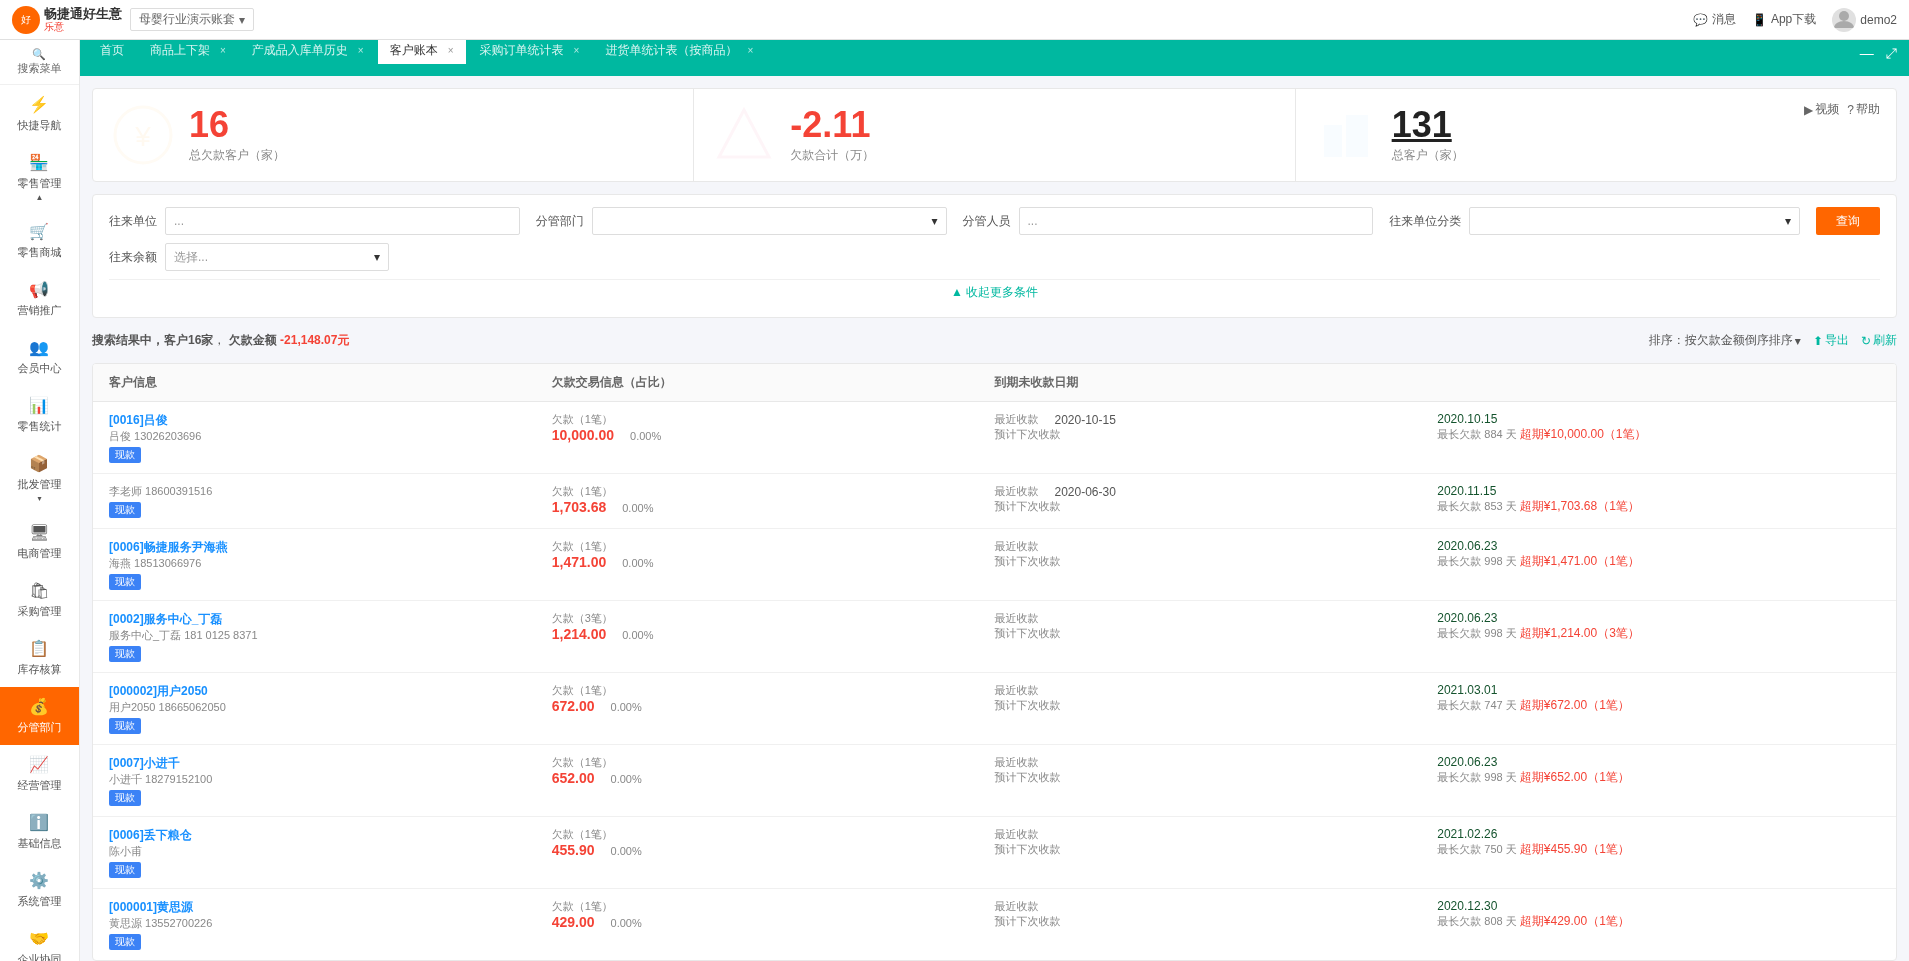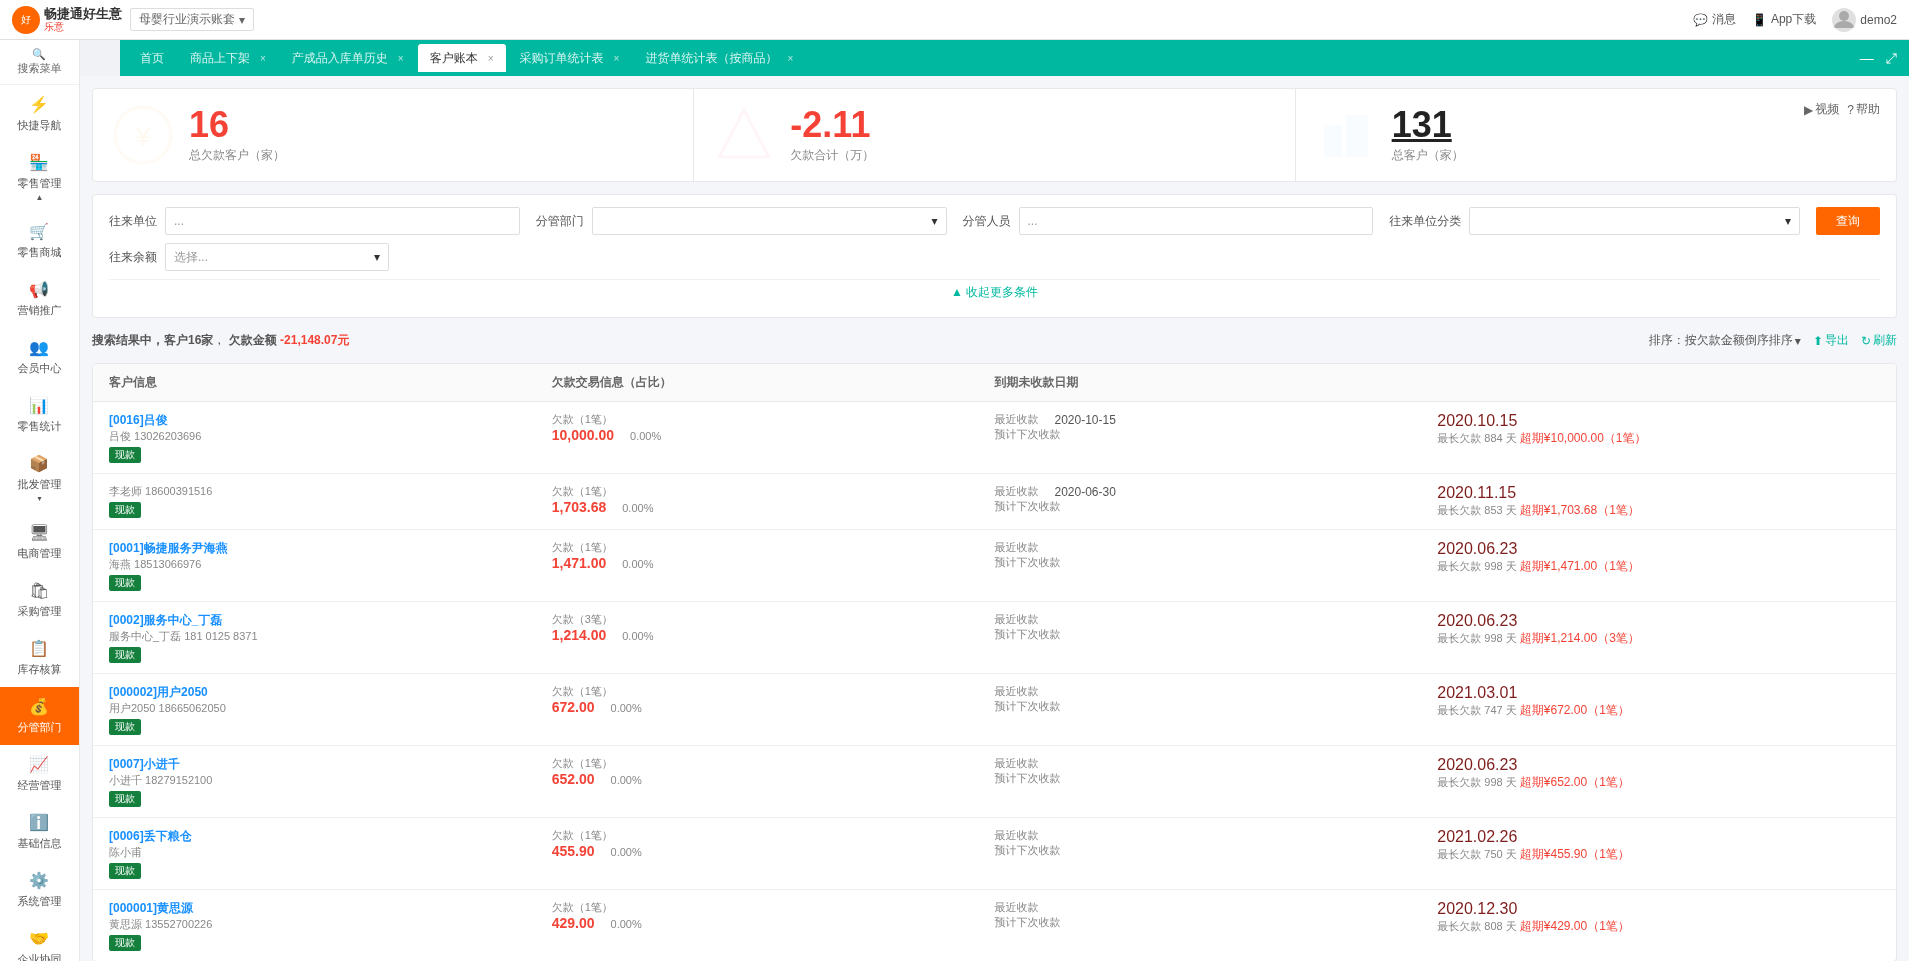--- a/index.html
+++ b/index.html
@@ -28,22 +28,22 @@
     .sidebar-item.active { background: #ff6600; color: #fff; }
     .sidebar-item-icon { font-size: 16px; margin-bottom: 2px; }
     .sidebar-item.has-arrow { display: flex; flex-direction: column; align-items: center; }
     .arrow-down { font-size: 8px; }
 
     
     .main-content { flex: 1; display: flex; flex-direction: column; overflow: hidden; }
 
     
     .tab-bar {
-      display: flex; align-items: center; background: #00b8a0; height: 36px;
-      padding: 12px 8px; overflow-x: auto; flex-shrink: 0; margin-left: 40px;
+      display: flex; align-items: flex-end; background: #00b8a0; height: 36px;
+      padding: 12px 8px; overflow-x: auto; flex-shrink: 0;
     }
     .tab-item {
       display: flex; align-items: center; gap: 6px;
       padding: 0 12px; height: 28px; cursor: pointer;
       border-radius: 3px; font-size: 12px; color: rgba(255,255,255,0.85);
       white-space: nowrap; margin-right: 2px;
     }
     .tab-item.active { background: #fff; color: #333; border-radius: 3px 3px 0 0; }
     .tab-item .tab-close { font-size: 10px; color: rgba(255,255,255,0.7); margin-left: 4px; }
     .tab-item.active .tab-close { color: #999; }
@@ -89,29 +89,29 @@
     .result-actions .action-btn { display: flex; align-items: center; gap: 2px; cursor: pointer; color: #00b8a0; }
 
     
     .data-table { background: #fff; border-radius: 4px; border: 1px solid #e8e8e8; overflow: hidden; }
     .table-header { display: grid; grid-template-columns: 2fr 2fr 2fr 2fr; background: #fafafa; border-bottom: 1px solid #e8e8e8; padding: 10px 16px; }
     .th { font-size: 12px; color: #666; font-weight: bold; }
     .table-row { display: grid; grid-template-columns: 2fr 2fr 2fr 2fr; padding: 10px 16px; border-bottom: 1px solid #f0f0f0; align-items: start; }
     .table-row:last-child { border-bottom: none; }
     .customer-name { color: #1890ff; cursor: pointer; font-size: 12px; font-weight: bold; }
     .customer-phone { color: #888; font-size: 11px; }
-    .customer-tag { display: inline-block; background: #15803d; color: #fff; font-size: 10px; padding: 1px 6px; border-radius: 2px; margin-top: 3px; }
+    .customer-tag { display: inline-block; background: #3b82f6; color: #fff; font-size: 10px; padding: 1px 6px; border-radius: 2px; margin-top: 3px; }
     .debt-amount { color: #f44336; font-size: 14px; font-weight: bold; cursor: pointer; }
     .debt-note { color: #888; font-size: 11px; }
     .debt-percent { color: #888; font-size: 11px; margin-top: 2px; }
     .recovery-date { color: #555; font-size: 12px; }
     .recovery-label { color: #888; font-size: 11px; }
     .overdue-day { color: #888; font-size: 11px; }
     .overdue-amount { color: #f44336; font-size: 12px; cursor: pointer; }
-    .overdue-date-text { font-size: 16px; color: #7f1d1d; }
+    .overdue-date-text { font-size: 12px; color: #14532d; }
   </style>
 </head>
 <body>
 
 <div class="top-bar">
   <div class="top-bar-left">
     <div class="logo-area">
       <div class="logo-icon">好</div>
       <div style="display:flex;flex-direction:column;line-height:1.2;">
         <span class="app-name">畅捷通好生意</span>
@@ -425,21 +425,21 @@
     </div>
     <div>
       <div class="overdue-date-text">2020.11.15</div>
       <div class="overdue-day">最长欠款 853 天
         <span class="overdue-amount">超期¥1,703.68（1笔）</span>
       </div>
     </div>
   </div>
             <div class="table-row">
     <div>
-      <div><span class="customer-name">[0001]畅捷服务尹海燕</span></div>
+      <div><span class="customer-name">[0006]畅捷服务尹海燕</span></div>
       <div class="customer-phone">海燕 18513066976</div>
       <div><span class="customer-tag">现款</span></div>
     </div>
     <div>
       <div class="debt-note">欠款（1笔）</div>
       <div style="display:flex;align-items:center;gap:16px;">
         <span class="debt-amount">1,471.00</span>
         <span class="debt-percent">0.00%</span>
       </div>
     </div>

